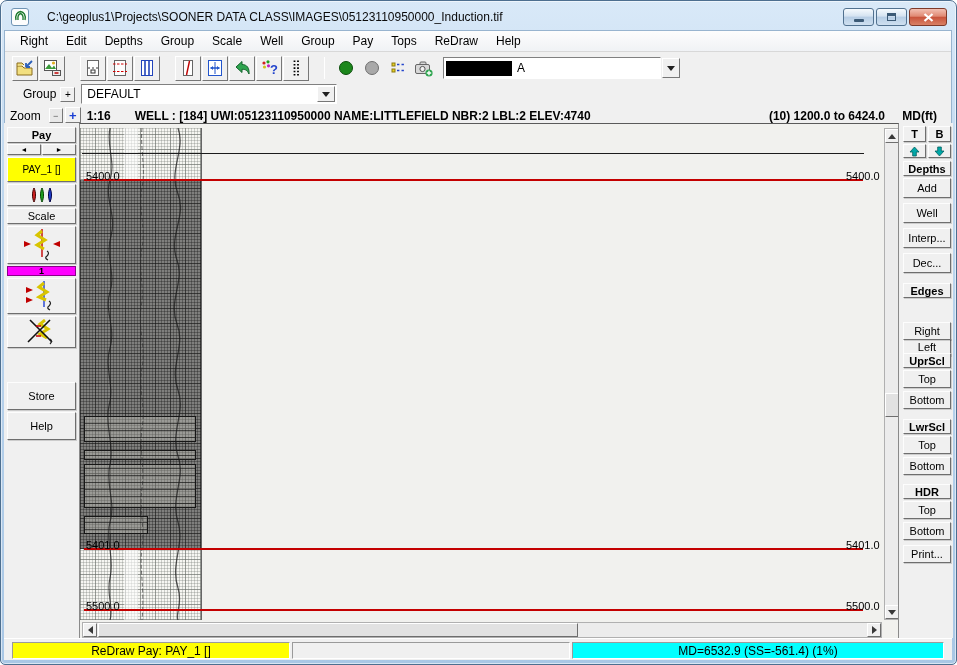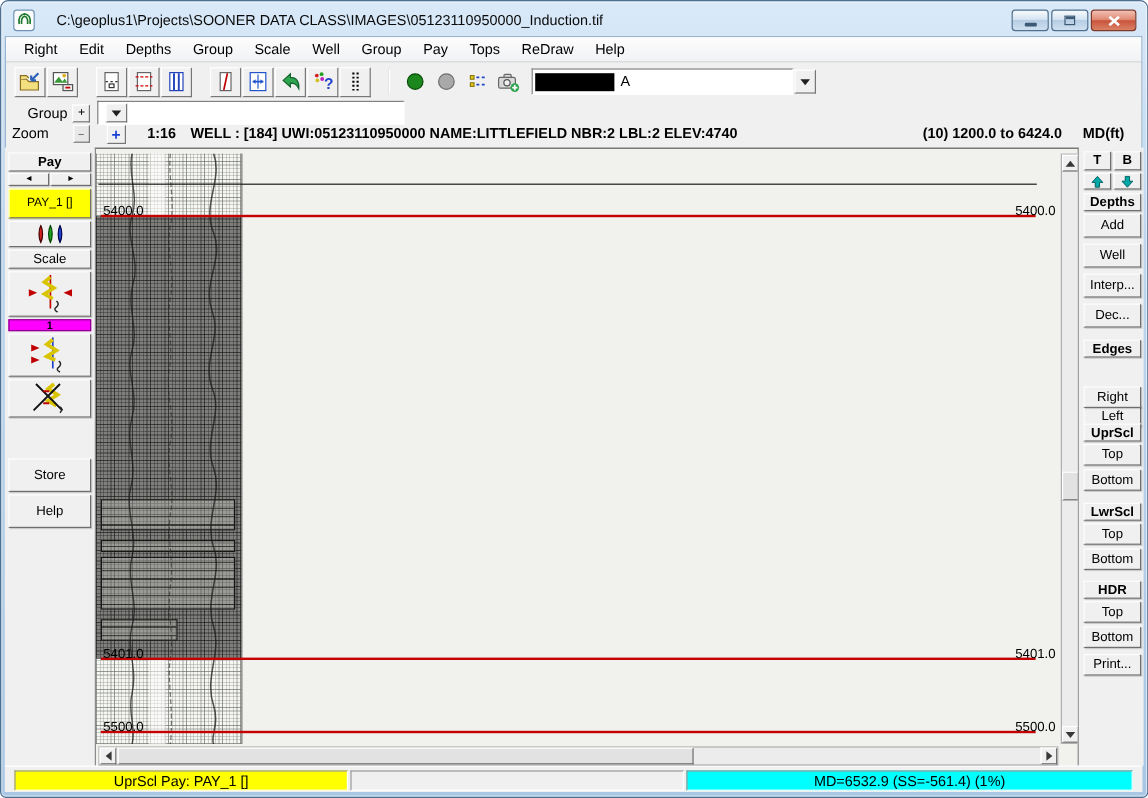--- a/index.html
+++ b/index.html
@@ -42,26 +42,26 @@
   .anno-swatch { width:66px; height:15px; background:#000; margin-right:5px; }
   .combo-arrow-btn { width:18px; height:20px; margin-left:1px; background:#f0f0f0; border:1px solid; border-color:#ffffff #777 #777 #ffffff; display:flex; align-items:center; justify-content:center; }
   .tri-down { width:0; height:0; border-left:4px solid transparent; border-right:4px solid transparent; border-top:5px solid #202020; }
 
   .groupbar { position:absolute; left:4px; top:82px; right:5px; height:22px; background:#f0f0f0; display:flex; align-items:center; }
   .group-label { margin-left:18px; font-size:12px; }
   .mini-btn { width:15px; height:15px; margin-left:4px; background:#f0f0f0; border:1px solid; border-color:#fff #777 #777 #fff; font-size:10px; display:flex; align-items:center; justify-content:center; }
   .group-combo { display:flex; align-items:center; height:20px; width:256px; margin-left:6px; background:#ffffff; border:1px solid; border-color:#808080 #fff #fff #808080; padding:1px 1px 1px 5px; font-size:12px; }
   .group-combo .value { flex:1; }
 
-  .zoombar { position:absolute; left:4px; top:103px; right:5px; height:19px; background:#f0f0f0; display:flex; align-items:flex-start; font-size:12px;gap:12px; }
+  .zoombar { position:absolute; left:4px; top:103px; right:5px; height:19px; background:#f0f0f0; display:flex; align-items:flex-end; font-size:12px; }
   .zoom-label { margin-left:5px; }
   .zoom-minus { width:14px; height:15px; margin-left:8px; background:#e8e8e8; border:1px solid; border-color:#fff #777 #777 #fff; font-size:9px; color:#555; display:flex; align-items:center; justify-content:center; }
   .zoom-plus { width:16px; height:16px; margin-left:2px; background:#f0f0f0; border:1px solid; border-color:#fff #777 #777 #fff; color:#1a3fd4; font-weight:bold; font-size:13px; display:flex; align-items:center; justify-content:center; }
   .zoom-ratio { margin-left:6px; font-weight:bold; }
-  .well-info { font-weight:bold; white-space:nowrap; }
+  .well-info { margin-left:24px; font-weight:bold; white-space:nowrap; }
   .range-info { position:absolute; right:14px; font-weight:bold; white-space:nowrap; }
   .range-info .units { margin-left:14px; }
 
   
   .left-panel { position:absolute; left:3px; top:122px; width:75px; bottom:26px; background:#f0f0f0; }
   .lp { position:absolute; left:3px; width:69px; }
   .btn3d { background:#f0f0f0; border:1px solid; border-color:#fdfdfd #6e6e6e #6e6e6e #fdfdfd; box-shadow:1px 1px 0 rgba(0,0,0,.15); display:flex; align-items:center; justify-content:center; font-size:11px; color:#000; }
   .hdr3d { font-weight:bold; }
   .pay-yellow { background:#ffff00; font-size:10px; }
   .magenta-bar { background:#ff00ff; border:1px solid #8a008a; font-size:9px; font-weight:bold; display:flex; align-items:center; justify-content:center; }
@@ -255,20 +255,21 @@
     </div>
     <div class="combo-arrow-btn">
         <div class="tri-down"></div>
       </div>
   </div>
 
   <div class="groupbar">
     <span class="group-label">Group</span>
     <div class="mini-btn">+</div>
     <div class="group-combo">
+      <span class="value">DEFAULT</span>
       <div class="combo-arrow-btn" style="height:16px;">
           <div class="tri-down"></div>
         </div>
     </div>
   </div>
 
   <div class="zoombar">
     <span class="zoom-label">Zoom</span>
     <div class="zoom-minus">−</div>
     <div class="zoom-plus">+</div>
@@ -413,17 +414,17 @@
     <div class="rp rp-full btn3d" style="top:334px; height:18px;">Bottom</div>
 
     <div class="rp rp-full btn3d hdr3d" style="top:361px; height:15px;">HDR</div>
     <div class="rp rp-full btn3d" style="top:378px; height:18px;">Top</div>
     <div class="rp rp-full btn3d" style="top:399px; height:18px;">Bottom</div>
 
     <div class="rp rp-full btn3d" style="top:422px; height:18px;">Print...</div>
   </div>
 
   <div class="statusbar">
-    <div class="status-seg" style="left:8px; width:278px; background:#ffff00;">UprScl Pay: PAY_1 []</div>
+    <div class="status-seg" style="left:8px; width:278px; background:#ffff00;">ReDraw Pay: PAY_1 []</div>
     <div class="status-seg" style="left:288px; width:278px; background:#f0f0f0;"></div>
     <div class="status-seg" style="left:568px; width:372px; background:#00ffff;">MD=6532.9 (SS=-561.4) (1%)</div>
   </div>
 </div>
 
 </body></html>

